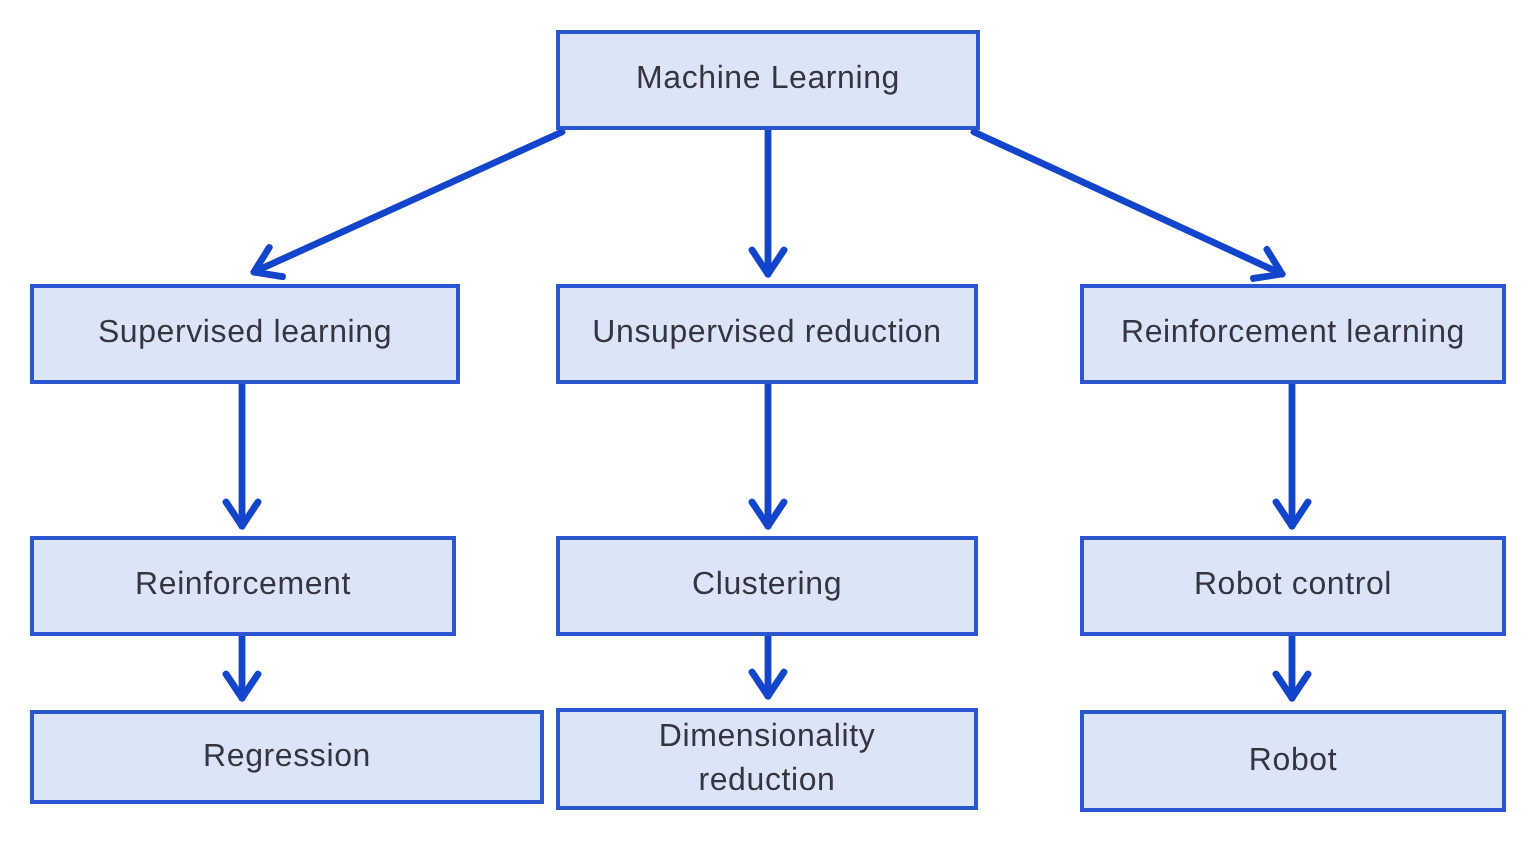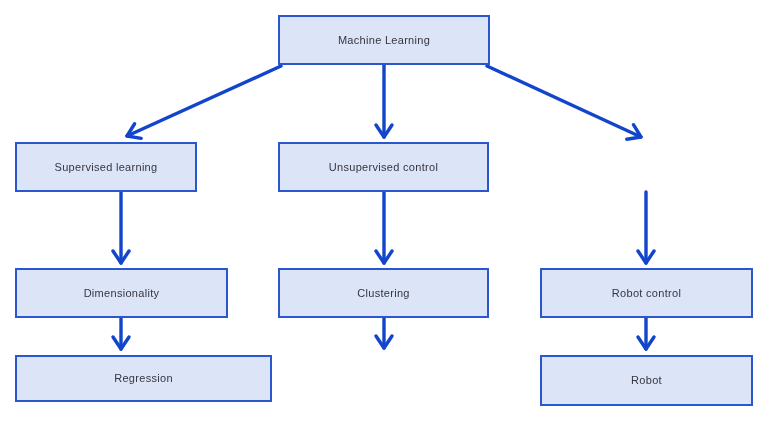--- a/index.html
+++ b/index.html
@@ -27,21 +27,21 @@
     position: absolute;
     box-sizing: border-box;
     background: #dce5f8;
     border: 2px solid #2a57cf;
     display: flex;
     align-items: center;
     justify-content: center;
     text-align: center;
   }
   .node .label {
-    font-size: 11px;
+    font-size: 16px;
     line-height: 1.35;
     letter-spacing: 0.3px;
     color: #35353f;
     white-space: nowrap;
   }
   .node .label.wrap-narrow {
     white-space: normal;
     display: inline-block;
     max-width: 160px;
   }
@@ -67,43 +67,49 @@
       <line x1="121" y1="318" x2="121" y2="349" marker-end="url(#arrowhead)"></line>
       <line x1="384" y1="318" x2="384" y2="348" marker-end="url(#arrowhead)"></line>
       <line x1="646" y1="318" x2="646" y2="349" marker-end="url(#arrowhead)"></line>
     </g>
   </svg>
 
   <div class="node" style="left:278px; top:15px; width:212px; height:50px;">
     <span class="label">Machine Learning</span>
   </div>
 
-  <div class="node" style="left:15px; top:142px; width:182px; height:50px;text-align:right;">
+  <div class="node" style="left:15px; top:142px; width:215px; height:50px;text-align:right;">
     <span class="label">Supervised learning</span>
   </div>
 
   <div class="node" style="left:278px; top:142px; width:211px; height:50px;">
-    <span class="label">Unsupervised control</span>
+    <span class="label">Unsupervised reduction</span>
   </div>
 
+  <div class="node" style="left:540px; top:142px; width:213px; height:50px;">
+    <span class="label">Reinforcement learning</span>
+  </div>
 
   <div class="node" style="left:15px; top:268px; width:213px; height:50px;">
-    <span class="label">Dimensionality</span>
+    <span class="label">Reinforcement</span>
   </div>
 
   <div class="node" style="left:278px; top:268px; width:211px; height:50px;">
     <span class="label">Clustering</span>
   </div>
 
   <div class="node" style="left:540px; top:268px; width:213px; height:50px;text-align:right;">
     <span class="label">Robot control</span>
   </div>
 
   <div class="node" style="left:15px; top:355px; width:257px; height:47px;">
     <span class="label">Regression</span>
   </div>
 
+  <div class="node" style="left:278px; top:354px; width:211px; height:51px;">
+    <span class="label wrap-narrow">Dimensionality reduction</span>
+  </div>
 
   <div class="node" style="left:540px; top:355px; width:213px; height:51px;">
     <span class="label">Robot</span>
   </div>
 
 </div>
 
 </body></html>

